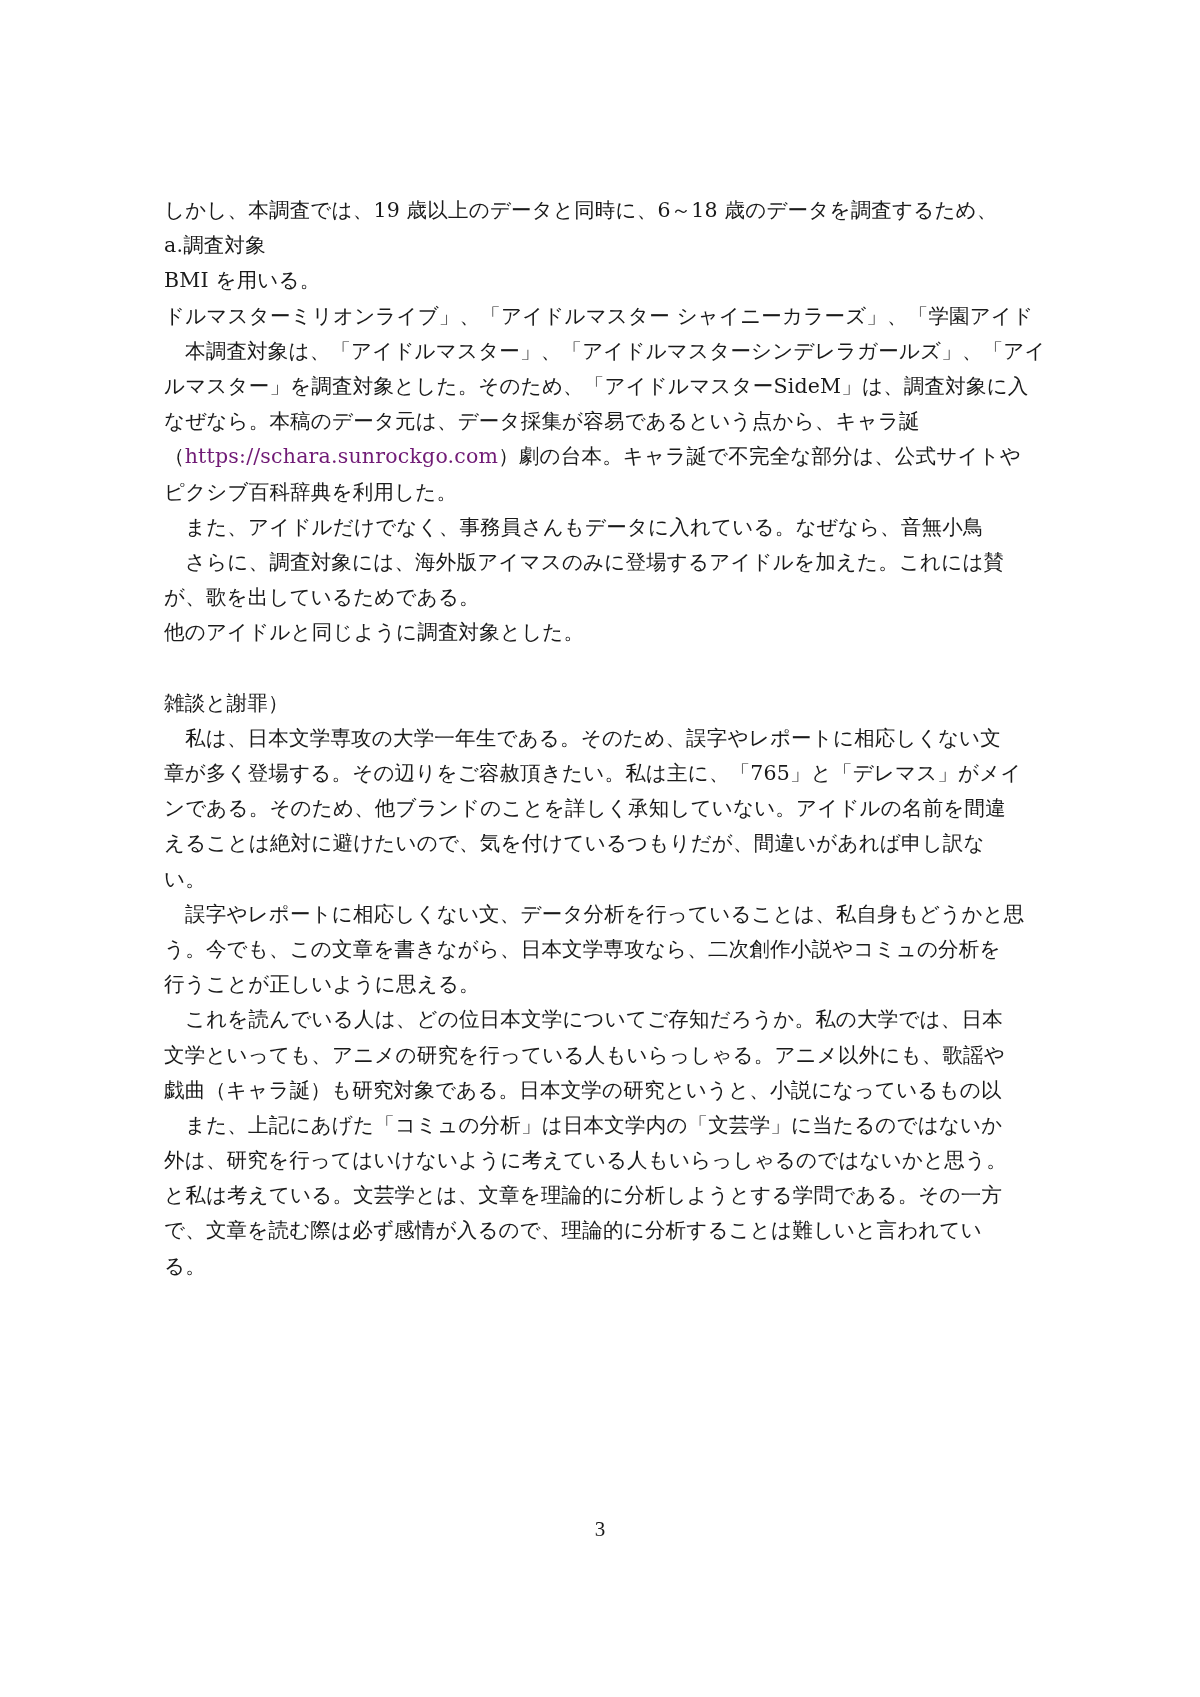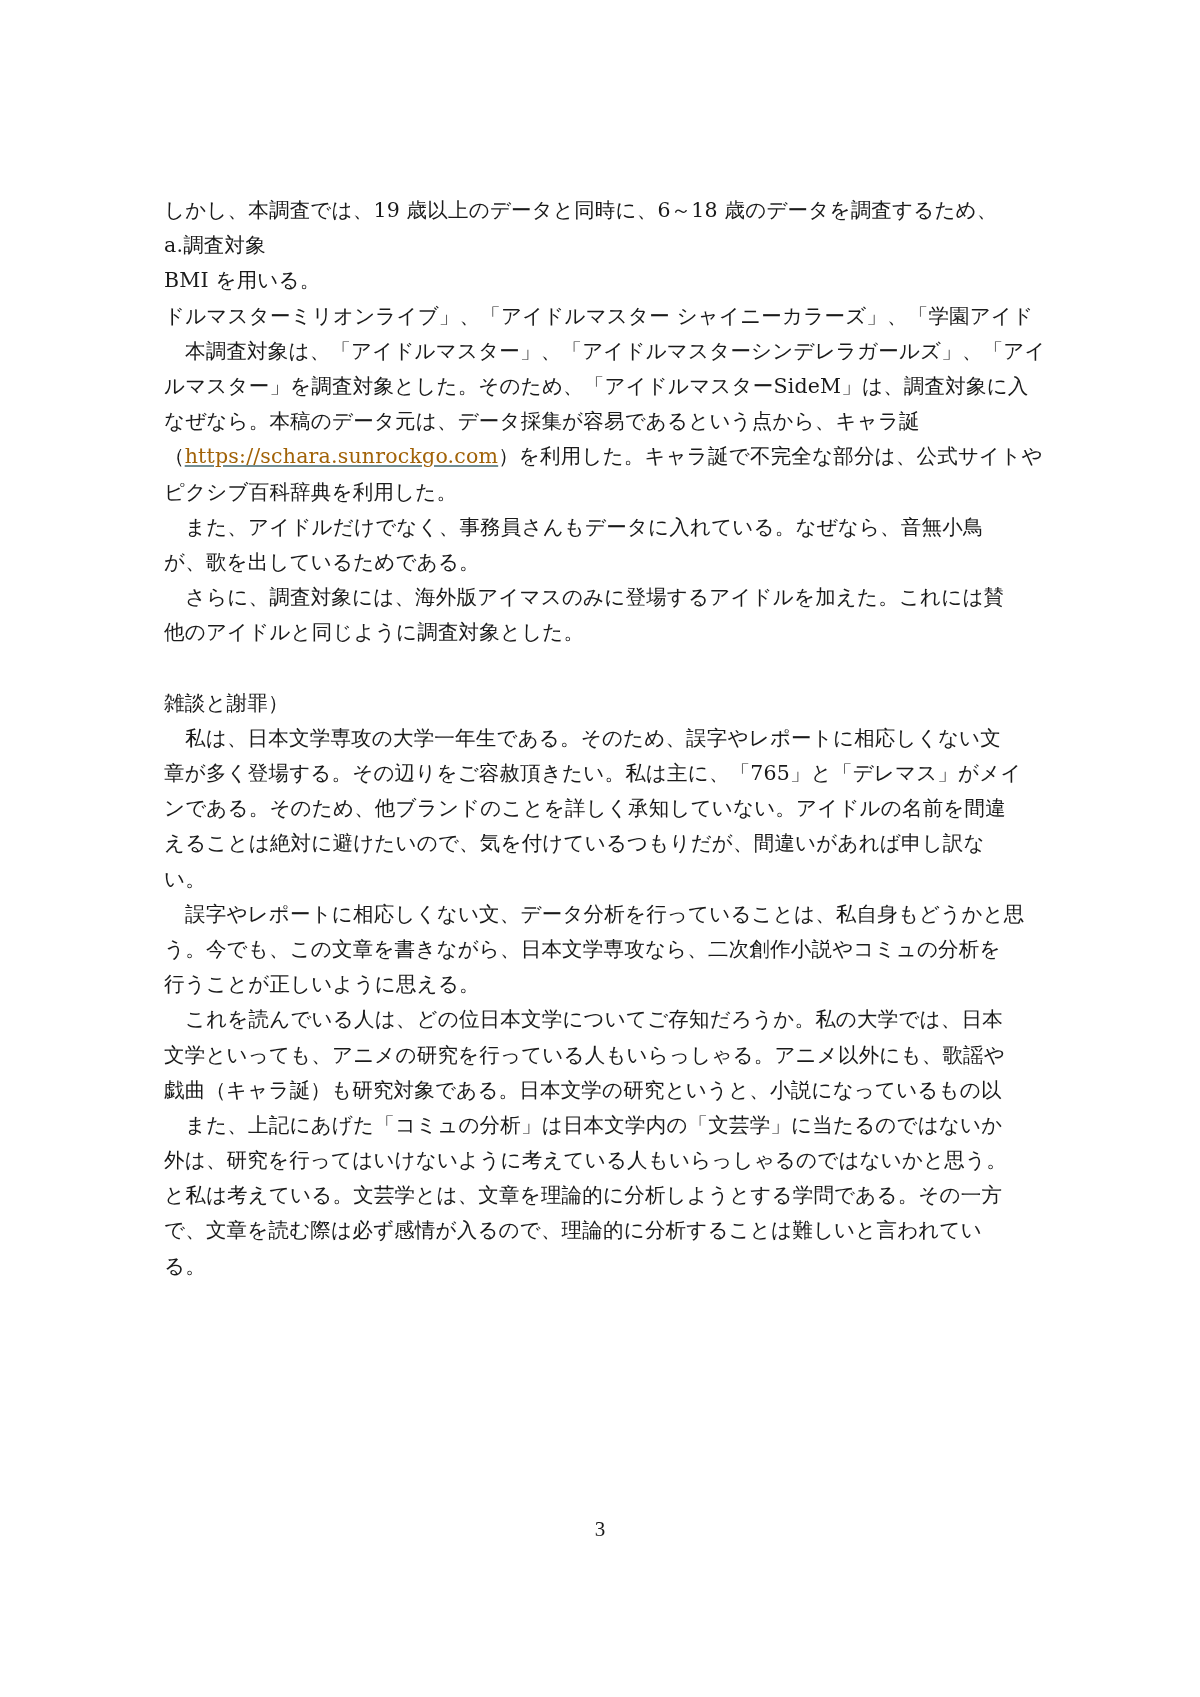--- a/index.html
+++ b/index.html
@@ -3,44 +3,44 @@
 <meta charset="utf-8">
 <style>
   html, body { margin: 0; padding: 0; background: #ffffff; }
   body { width: 1200px; height: 1697px; position: relative; overflow: hidden;
          font-family: "DejaVu Serif", "Liberation Serif", serif; color: #1a1a1a; }
   .page { position: absolute; left: 164px; top: 193px; width: 880px; }
   .line { height: 35.2px; line-height: 35.2px; font-size: 20.5px; white-space: nowrap;
           letter-spacing: 0.2px; }
   .indent { padding-left: 21px; }
   .blank { height: 35.2px; }
-  .link { color: #a16207; text-decoration: underline; text-decoration-color: #6f8c92; }
+  .link { color: #701a75; text-decoration-color: #6f8c92; }
   .page-number { position: absolute; left: 0; width: 1200px; top: 1517px; text-align: center;
                  font-size: 21px; font-family: "Liberation Serif", serif; }
 </style>
 </head>
 <body>
 
 <div class="page">
   <div class="line">しかし、本調査では、19 歳以上のデータと同時に、6～18 歳のデータを調査するため、</div>
   <div class="line">a.調査対象</div>
 
   <div class="line">BMI を用いる。</div>
 
   <div class="line">ドルマスターミリオンライブ」、「アイドルマスター シャイニーカラーズ」、「学園アイド</div>
   <div class="line indent">本調査対象は、「アイドルマスター」、「アイドルマスターシンデレラガールズ」、「アイ</div>
   <div class="line">ルマスター」を調査対象とした。そのため、「アイドルマスターSideM」は、調査対象に入</div>
   <div class="line">なぜなら。本稿のデータ元は、データ採集が容易であるという点から、キャラ誕</div>
-  <div class="line"><span>（</span><span class="link">https://schara.sunrockgo.com</span><span>）を利用した。キャラ誕で不完全な部分は、公式サイトや</span></div>
+  <div class="line"><span>（</span><span class="link">https://schara.sunrockgo.com</span><span>）劇の台本。キャラ誕で不完全な部分は、公式サイトや</span></div>
   <div class="line">ピクシブ百科辞典を利用した。</div>
 
   <div class="line indent">また、アイドルだけでなく、事務員さんもデータに入れている。なぜなら、音無小鳥</div>
+  <div class="line indent">さらに、調査対象には、海外版アイマスのみに登場するアイドルを加えた。これには賛</div>
+
   <div class="line">が、歌を出しているためである。</div>
-
-  <div class="line indent">さらに、調査対象には、海外版アイマスのみに登場するアイドルを加えた。これには賛</div>
   <div class="line">他のアイドルと同じように調査対象とした。</div>
 
   <div class="blank"></div>
 
   <div class="line">雑談と謝罪）</div>
 
   <div class="line indent">私は、日本文学専攻の大学一年生である。そのため、誤字やレポートに相応しくない文</div>
   <div class="line">章が多く登場する。その辺りをご容赦頂きたい。私は主に、「765」と「デレマス」がメイ</div>
   <div class="line">ンである。そのため、他ブランドのことを詳しく承知していない。アイドルの名前を間違</div>
   <div class="line">えることは絶対に避けたいので、気を付けているつもりだが、間違いがあれば申し訳な</div>

